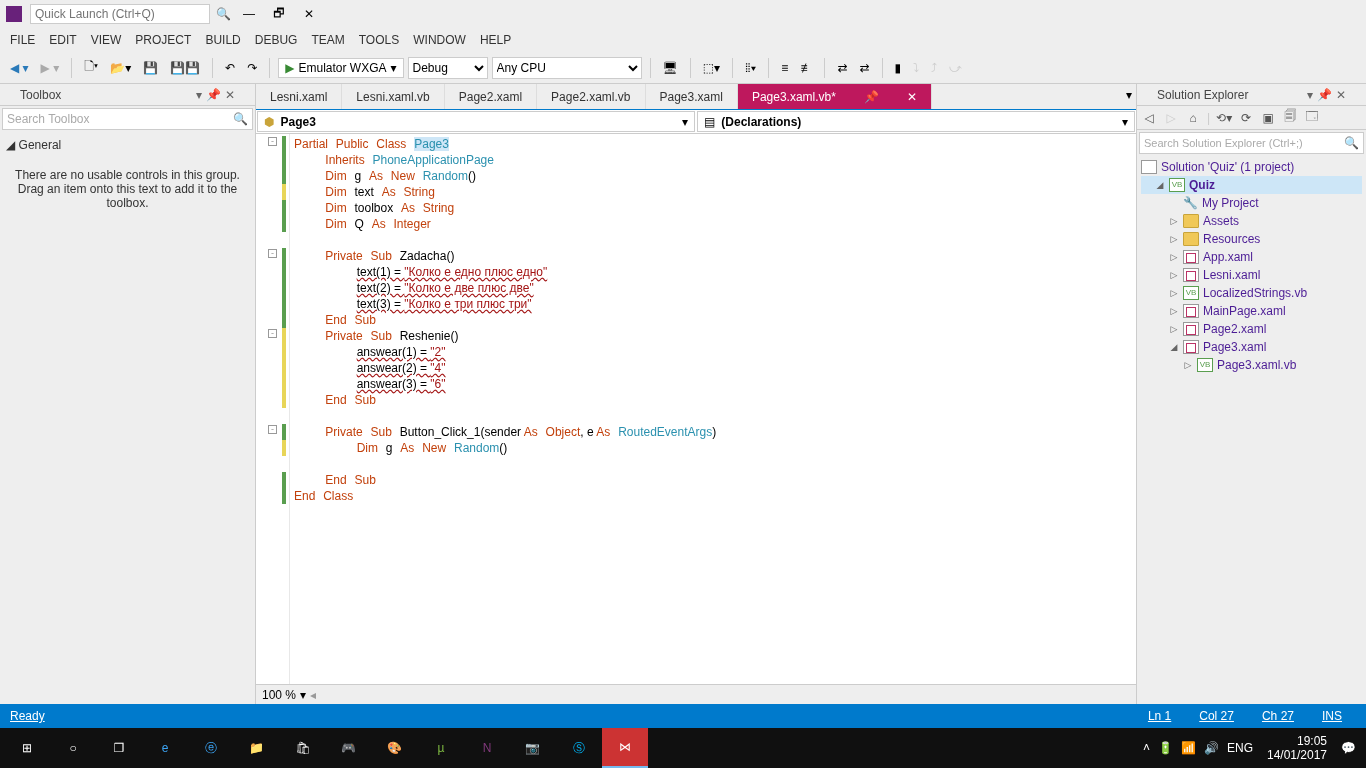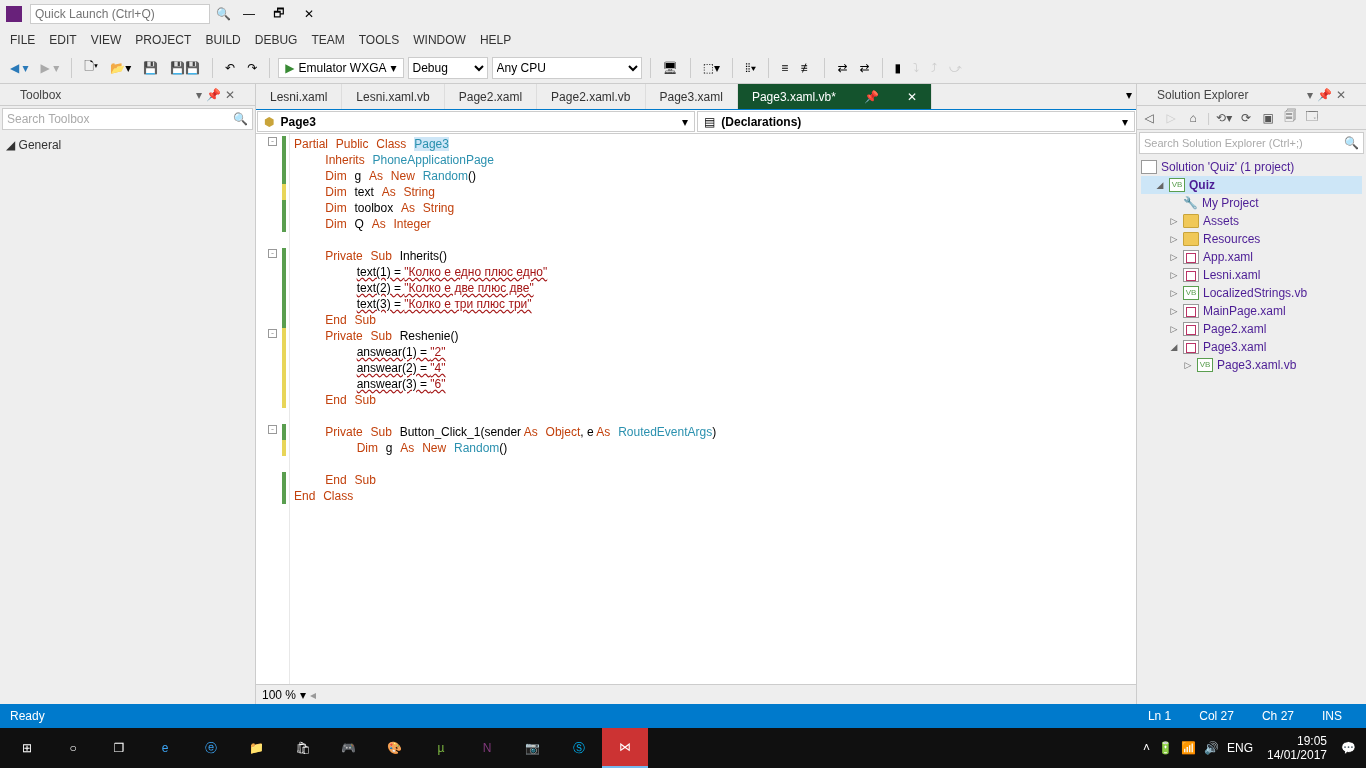--- a/index.html
+++ b/index.html
@@ -23,21 +23,21 @@
 .panel-header .spacer { flex: 1; }
 .panel-header .pbtn { margin-left: 4px; cursor: pointer; color: #666; }
 .search-box { margin: 2px; border: 1px solid #ccc; background: #fff; height: 22px; display: flex; align-items: center; padding: 0 4px; color: #aaa; }
 .search-box .spacer { flex: 1; }
 .toolbox-body { padding: 6px; color: #333; }
 .toolbox-body .cat { font-weight: 400; color: #333; margin-bottom: 8px; }
 .toolbox-body .msg { text-align: center; color: #333; padding: 8px; }
 .center { flex: 1; display: flex; flex-direction: column; background: #fff; }
 .tabs { height: 26px; background: #eee; display: flex; align-items: stretch; border-bottom: 1px solid #007acc; }
 .tab { padding: 4px 14px; background: #eee; color: #333; cursor: pointer; border-right: 1px solid #ddd; display: flex; align-items: center; gap: 6px; }
-.tab.active { background: #14532d; color: #fff; gap: 28px; }
+.tab.active { background: #be185d; color: #fff; gap: 28px; }
 .tab .close { cursor: pointer; }
 .nav-combo { height: 24px; display: flex; border-bottom: 1px solid #ccc; }
 .nav-combo .combo { flex: 1; border: 1px solid #ccc; margin: 1px; padding: 2px 6px; display: flex; align-items: center; gap: 6px; background: #fff; }
 .code { flex: 1; display: flex; overflow: auto; }
 .gutter { width: 34px; background: #fff; border-right: 1px solid #e8e8e8; position: relative; }
 .gutter .bar-green { position: absolute; left: 26px; width: 4px; background: #5a9e4f; }
 .gutter .bar-yellow { position: absolute; left: 26px; width: 4px; background: #e8d558; }
 .gutter .ol { position: absolute; left: 12px; width: 9px; height: 9px; border: 1px solid #999; background: #fff; font-size: 9px; line-height: 7px; text-align: center; color: #999; }
 .code-text { flex: 1; font-family: Consolas, monospace; font-size: 13px; line-height: 16px; padding: 2px 4px; white-space: pre; }
 .kw { color: #c2410c; }
@@ -50,21 +50,21 @@
 .sol-toolbar { height: 24px; display: flex; align-items: center; padding: 0 4px; gap: 6px; border-bottom: 1px solid #ccc; }
 .sol-toolbar .ico { width: 16px; height: 16px; display: inline-flex; align-items: center; justify-content: center; color: #555; cursor: pointer; }
 .tree { flex: 1; padding: 2px 4px; overflow: auto; }
 .tree-row { display: flex; align-items: center; height: 18px; gap: 4px; cursor: pointer; }
 .tree-row.selected { background: #cde6f7; }
 .tree .arrow { width: 10px; color: #666; font-size: 9px; text-align: center; }
 .tree .ico { width: 16px; height: 14px; display: inline-block; }
 .tree .lbl { color: #4c1d95; }
 .tree .bold { font-weight: 600; }
 .ind1 { padding-left: 14px; } .ind2 { padding-left: 28px; } .ind3 { padding-left: 42px; }
-.statusbar { height: 24px; background: #007acc; color: #fff; display: flex; align-items: center; padding: 0 10px; }
+.statusbar { height: 24px; background: #007acc; color: #fff; display: flex; align-items: center; padding: 0 10px; text-decoration: underline; }
 .statusbar .spacer { flex: 1; }
 .statusbar span { margin: 16px 14px; }
 .taskbar { height: 40px; background: #101010; display: flex; align-items: center; padding: 0 4px; }
 .taskbar .tb-btn { width: 46px; height: 40px; display: flex; align-items: center; justify-content: center; color: #fff; cursor: pointer; }
 .taskbar .tb-btn.active { background: #333; border-bottom: 2px solid #76b9ed; }
 .taskbar .tb-spacer { flex: 1; }
 .taskbar .tray { display: flex; align-items: center; color: #fff; gap: 8px; padding-right: 6px; }
 .taskbar .clock { text-align: right; line-height: 14px; font-size: 11px; padding: 0 6px; }
 .ico-folder { background: #f0c858; border: 1px solid #c9a43a; border-radius: 1px; }
 .ico-vb { background: #fff; border: 1px solid #5a9e4f; font-size: 8px; color: #5a9e4f; text-align: center; line-height: 12px; }
@@ -146,20 +146,21 @@
       <span class="pbtn">📌</span>
       <span class="pbtn">✕</span>
     </div>
     <div class="search-box">
       <span>Search Toolbox</span>
       <span class="spacer"></span>
       <span>🔍</span>
     </div>
     <div class="toolbox-body">
       <div class="cat">◢ <span>General</span></div>
+      <div class="msg">There are no usable controls in this group. Drag an item onto this text to add it to the toolbox.</div>
     </div>
   </div>
 
   <div class="center">
     <div class="tabs">
       <div class="tab">
           <span>Lesni.xaml</span>
         </div>
       <div class="tab">
           <span>Lesni.xaml.vb</span>
@@ -200,21 +201,21 @@
         <div class="ol" style="top:195px">-</div>
         <div class="ol" style="top:291px">-</div>
       </div>
 <div class="code-text"><span class="kw">Partial</span> <span class="kw">Public</span> <span class="kw">Class</span> <span class="type hl">Page3</span>
     <span class="kw">Inherits</span> <span class="type">PhoneApplicationPage</span>
     <span class="kw">Dim</span> <span>g</span> <span class="kw">As</span> <span class="kw">New</span> <span class="type">Random</span><span>()</span>
     <span class="kw">Dim</span> <span>text</span> <span class="kw">As</span> <span class="kw">String</span>
     <span class="kw">Dim</span> <span>toolbox</span> <span class="kw">As</span> <span class="kw">String</span>
     <span class="kw">Dim</span> <span>Q</span> <span class="kw">As</span> <span class="kw">Integer</span>
 
-    <span class="kw">Private</span> <span class="kw">Sub</span> <span>Inherits()</span>
+    <span class="kw">Private</span> <span class="kw">Sub</span> <span>Zadacha()</span>
         <span class="squig">text(1) = </span><span class="str squig">"Колко е едно плюс едно"</span>
         <span class="squig">text(2) = </span><span class="str squig">"Колко е две плюс две"</span>
         <span class="squig">text(3) = </span><span class="str squig">"Колко е три плюс три"</span>
     <span class="kw">End</span> <span class="kw">Sub</span>
     <span class="kw">Private</span> <span class="kw">Sub</span> <span>Reshenie()</span>
         <span class="squig">answear(1) = </span><span class="str squig">"2"</span>
         <span class="squig">answear(2) = </span><span class="str squig">"4"</span>
         <span class="squig">answear(3) = </span><span class="str squig">"6"</span>
     <span class="kw">End</span> <span class="kw">Sub</span>
 

